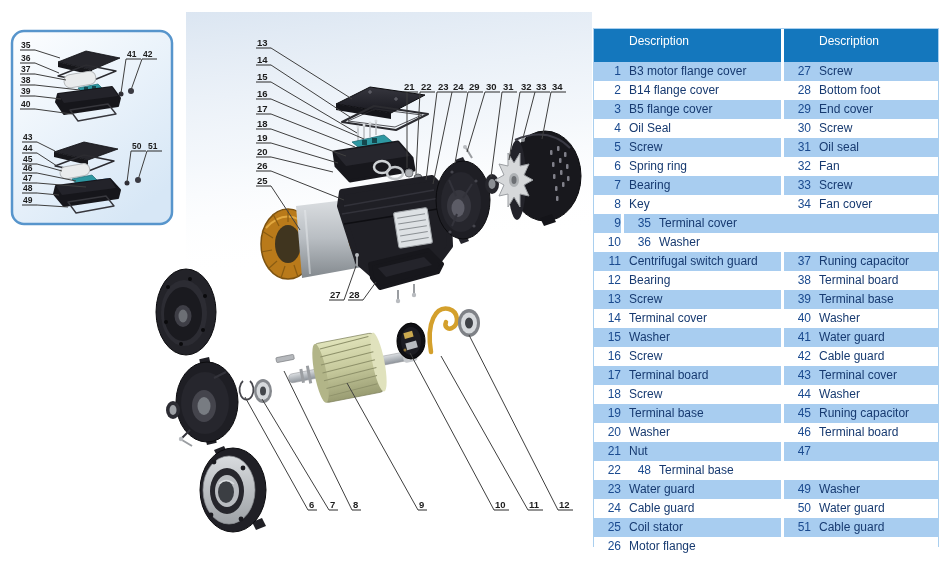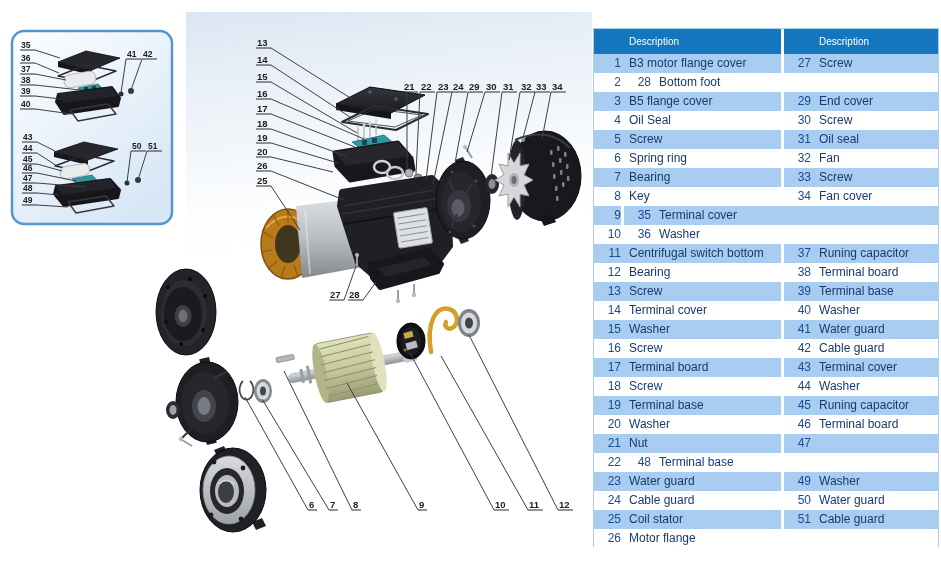--- a/index.html
+++ b/index.html
@@ -14,21 +14,21 @@
   .leader{stroke:#3f3f3f;stroke-width:1;fill:none;}
   .callout-underline{stroke:#2a2a2a;stroke-width:1;}
   .callout-text{font-family:"Liberation Sans",sans-serif;font-size:9.5px;font-weight:bold;fill:#1c1c1c;}
   #inset-callouts .callout-text{font-size:8.5px;}
   
   #parts-table{
     position:absolute;left:593px;top:28px;width:346px;height:519px;
     border:1px solid #a9cfef;box-sizing:border-box;
     font-size:12px;color:#173a70;background:#ffffff;
   }
-  .thead{display:flex;height:25px;line-height:25px;background:#1477bd;color:#ffffff;font-size:10px;}
+  .thead{display:flex;height:33px;line-height:25px;background:#1477bd;color:#ffffff;font-size:12px;}
   .trow{display:flex;height:19px;line-height:19px;background:#ffffff;}
   .trow.alt{background:#a8cdf0;}
   .cell{overflow:hidden;white-space:nowrap;}
   .num1{width:27px;text-align:right;color:#1a4a8f;}
   .desc1{width:152px;padding-left:8px;}
   .gut{width:3px;background:#ffffff;}
   .num2{width:27px;text-align:right;color:#1a4a8f;}
   .desc2{flex:1;padding-left:8px;}
   .thead .desc1,.thead .desc2{color:#ffffff;}
 </style>
@@ -513,20 +513,21 @@
   <div id="table-body">
       <div class="trow alt">
         <div class="cell num1">1</div>
         <div class="cell desc1">B3 motor flange cover</div>
         <div class="cell gut"></div>
         <div class="cell num2">27</div>
         <div class="cell desc2">Screw</div>
       </div>
       <div class="trow">
         <div class="cell num1">2</div>
+        <div class="cell desc1">B14 flange cover</div>
         <div class="cell gut"></div>
         <div class="cell num2">28</div>
         <div class="cell desc2">Bottom foot</div>
       </div>
       <div class="trow alt">
         <div class="cell num1">3</div>
         <div class="cell desc1">B5 flange cover</div>
         <div class="cell gut"></div>
         <div class="cell num2">29</div>
         <div class="cell desc2">End cover</div>
@@ -573,21 +574,21 @@
         <div class="cell desc2">Terminal cover</div>
       </div>
       <div class="trow">
         <div class="cell num1">10</div>
         <div class="cell gut"></div>
         <div class="cell num2">36</div>
         <div class="cell desc2">Washer</div>
       </div>
       <div class="trow alt">
         <div class="cell num1">11</div>
-        <div class="cell desc1">Centrifugal switch bottom</div>
+        <div class="cell desc1">Centrifugal switch guard</div>
         <div class="cell gut"></div>
         <div class="cell num2">37</div>
         <div class="cell desc2">Runing capacitor</div>
       </div>
       <div class="trow">
         <div class="cell num1">12</div>
         <div class="cell desc1">Bearing</div>
         <div class="cell gut"></div>
         <div class="cell num2">38</div>
         <div class="cell desc2">Terminal board</div>

